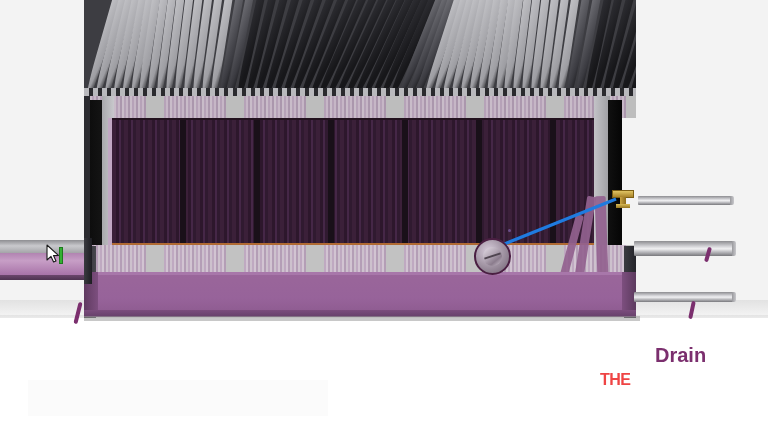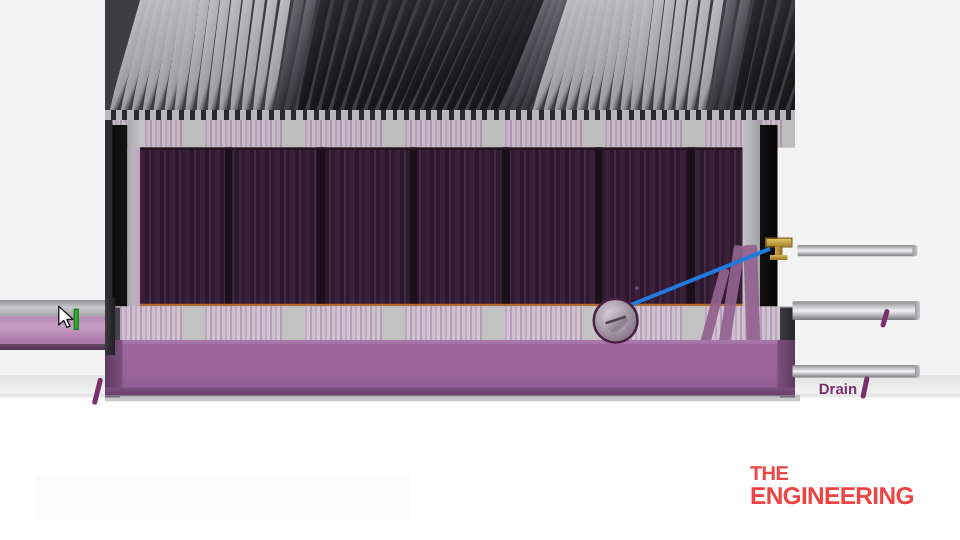--- a/index.html
+++ b/index.html
@@ -257,21 +257,21 @@
 
   
   .label{
     position:absolute;
     color:#7b2f6e;
     font-weight:bold;
     font-family:"Liberation Sans", sans-serif;
     white-space:nowrap;
   }
   .label-cwo{left:8px;top:324px;font-size:16px;}
-  .label-drain{left:655px;top:304px;font-size:12px;}
+  .label-drain{left:655px;top:344px;font-size:20px;}
   .label-overflow{left:648px;top:255px;font-size:17px;}
 
   .leader{
     position:absolute;background:#7b2f6e;border-radius:2px;
   }
   .leader-cwo{left:76px;top:302px;width:4px;height:22px;transform:rotate(14deg);}
   .leader-drain{left:690px;top:301px;width:4px;height:18px;transform:rotate(12deg);}
   .leader-of{left:706px;top:247px;width:3.5px;height:15px;transform:rotate(16deg);}
 
   
@@ -572,16 +572,15 @@
 
   <div class="leader leader-of"></div>
 
   <svg class="cursor" viewBox="0 0 14 20">
     <polygon points="1,1 1,16 5,12.4 7.6,18 10,16.9 7.5,11.6 12.4,11.4" fill="#ffffff" stroke="#1a1a1a" stroke-width="1.1" stroke-linejoin="round"></polygon>
   </svg>
   <div class="caret-green"></div>
 
   <div class="logo">
     <span class="l1">THE</span>
-    <span class="l2">ENGINEERING</span>
   </div>
 
 </div>
 
 </body></html>

